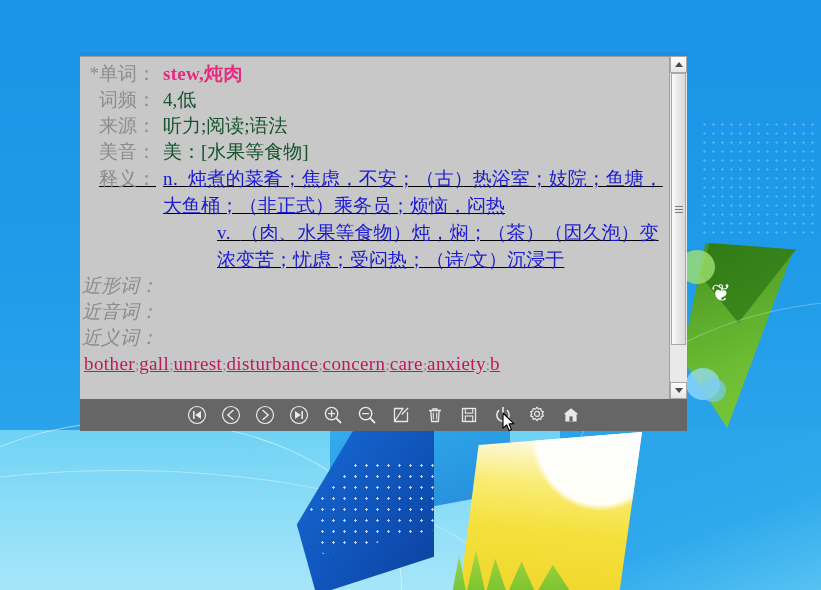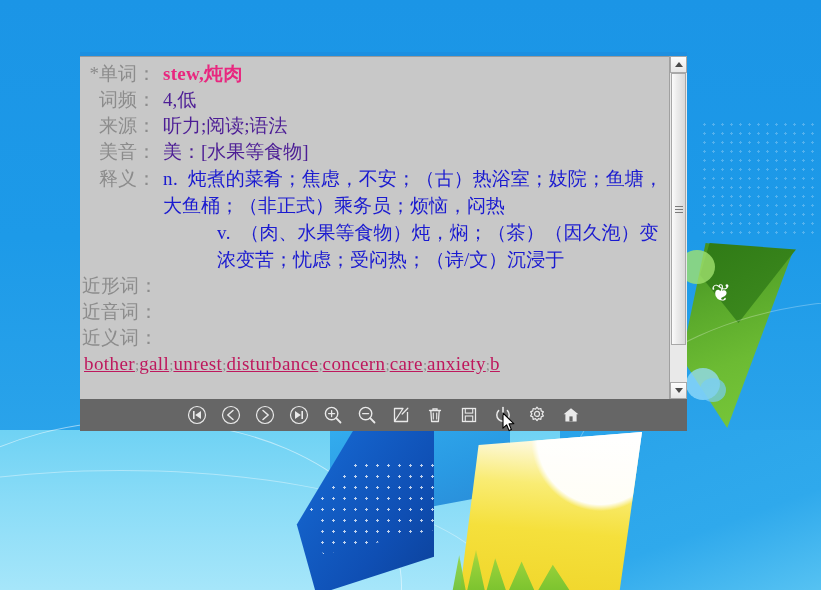--- a/index.html
+++ b/index.html
@@ -151,36 +151,36 @@
     text-align: right;
     flex: 0 0 74px;
     letter-spacing: 0px;
   }
   .val {
     font-size: 19px;
     padding-left: 7px;
     font-family: "Liberation Serif", serif;
   }
   .val-word { color: #e8277f; font-weight: bold; letter-spacing: .3px; }
-  .val-plain { color: #4c1d95; }
+  .val-plain { color: #14532d; }
 
   .def-block {
     color: #1a1ad0;
     font-size: 19px;
     line-height: 27px;
     font-family: "Liberation Serif", serif;
   }
-  .def-row { display: flex; }
+  .def-row { display: flex; text-decoration: underline; }
   .def-row .lbl { line-height: 27px; }
   .def-body { padding-left: 7px; }
   .def-para { margin: 0; }
   .def-para .pos { letter-spacing: .5px; }
   .def-indent { padding-left: 54px; }
 
-  .row-empty { line-height: 26px; }
+  .row-empty { line-height: 26px; font-style: italic; }
   .row-empty .lbl { color: #8c8c8c; }
 
   .syn-line {
     font-size: 19px;
     line-height: 26px;
     color: #2f5fd0;
     white-space: nowrap;
     padding-left: 2px;
     font-family: "Liberation Serif", serif;
     overflow: hidden;

